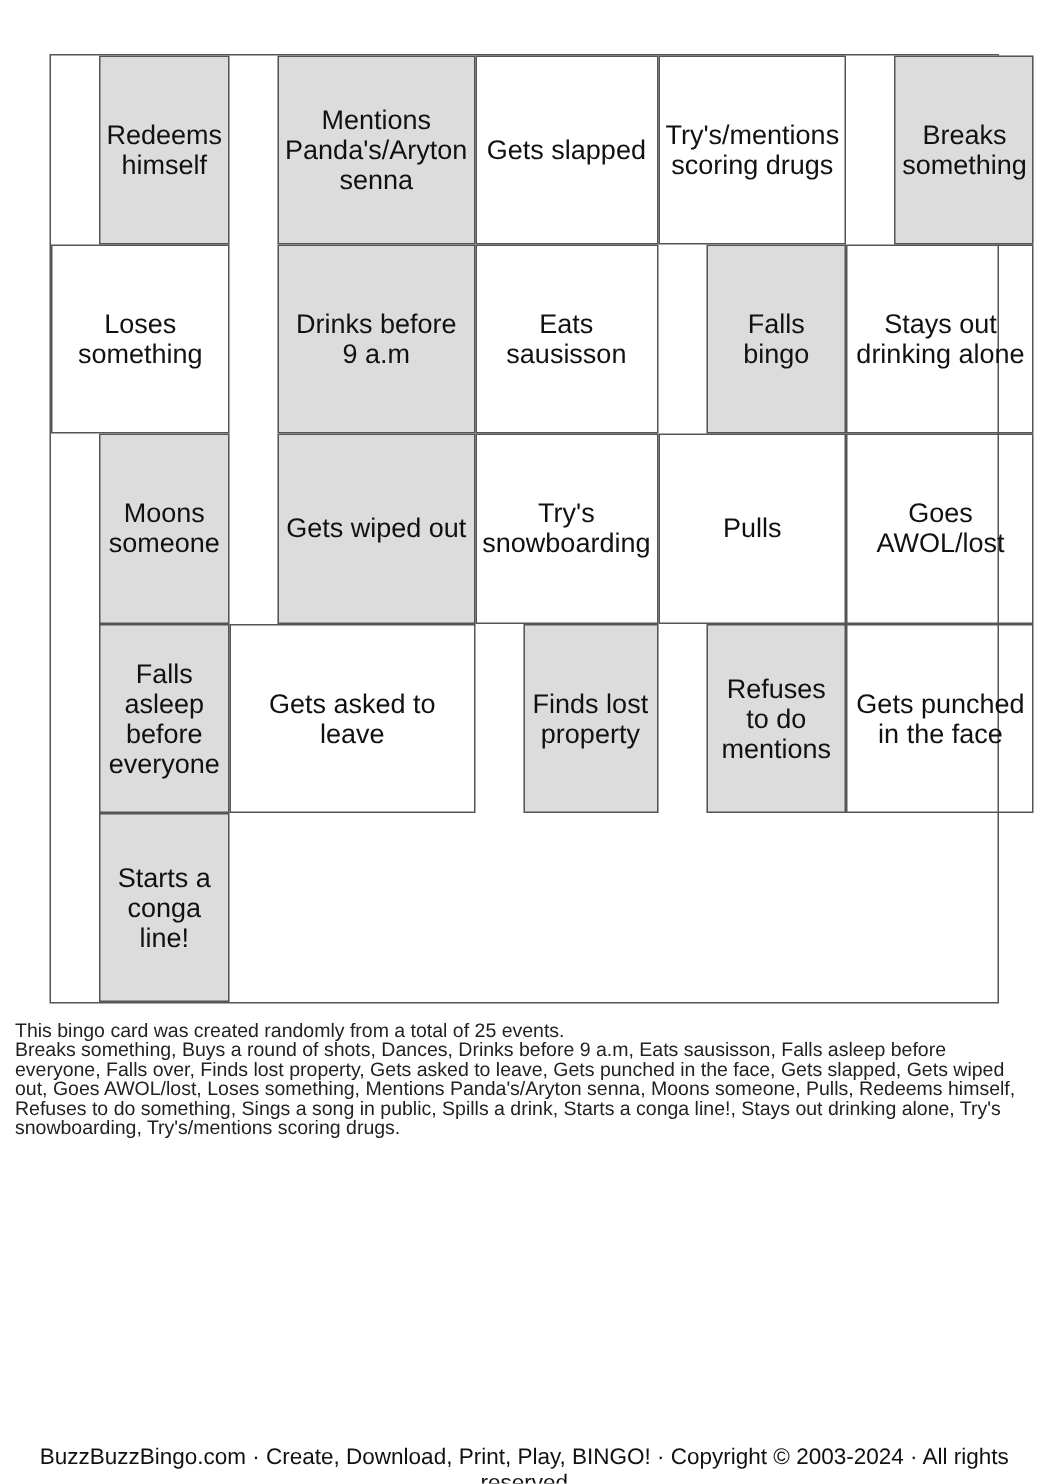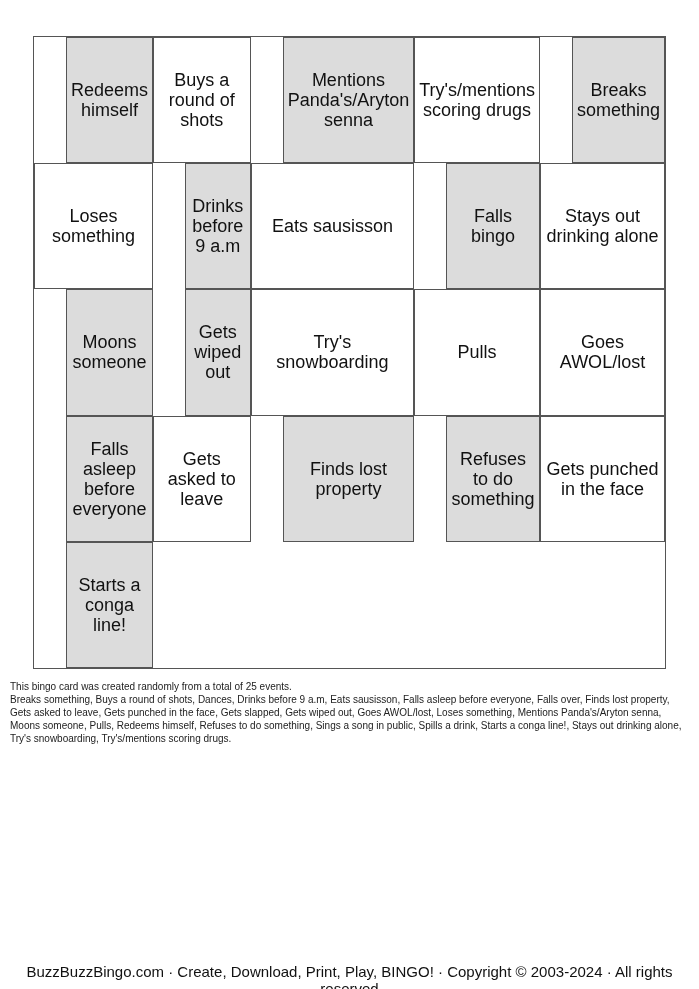--- a/index.html
+++ b/index.html
@@ -1,45 +1,45 @@
 <!DOCTYPE html>
 <html><head>
 <meta charset="utf-8">
 <style>
   html,body{margin:0;padding:0;background:#fff;}
   body{width:699px;height:989px;position:relative;font-family:"Liberation Sans",sans-serif;color:#111;}
   .grid{position:absolute;left:33px;top:36px;width:633px;height:633px;display:grid;grid-template-columns:repeat(5,1fr);grid-template-rows:repeat(5,1fr);border:1px solid #555;box-sizing:border-box;}
   .cell{border:1px solid #555;display:flex;align-items:center;justify-content:center;text-align:center;font-size:18px;line-height:20px;padding:4px;box-sizing:border-box;}
   .cell.g{background:#dcdcdc;margin-left:32px;}
-  .notes{position:absolute;left:10px;top:680px;width:680px;font-size:10px;line-height:13px;color:#222;}
+  .notes{position:absolute;left:10px;top:680px;width:680px;font-size:13px;line-height:13px;color:#222;}
   .footer{position:absolute;left:0;top:963px;width:699px;text-align:center;font-size:15px;color:#111;}
 </style>
 </head>
 <body>
 
 <div class="grid">
   <div class="cell g">Redeems himself</div>
-  <div class="cell">Buys a round of shots</div>
   <div class="cell g">Mentions Panda's/Aryton senna</div>
+  <div class="cell">Gets slapped</div>
   <div class="cell">Try's/mentions scoring drugs</div>
   <div class="cell g">Breaks something</div>
   <div class="cell">Loses something</div>
   <div class="cell g">Drinks before 9 a.m</div>
   <div class="cell">Eats sausisson</div>
   <div class="cell g">Falls bingo</div>
   <div class="cell">Stays out drinking alone</div>
   <div class="cell g">Moons someone</div>
   <div class="cell g">Gets wiped out</div>
   <div class="cell">Try's snowboarding</div>
   <div class="cell">Pulls</div>
   <div class="cell">Goes AWOL/lost</div>
   <div class="cell g">Falls asleep before everyone</div>
   <div class="cell">Gets asked to leave</div>
   <div class="cell g">Finds lost property</div>
-  <div class="cell g">Refuses to do something</div>
+  <div class="cell g">Refuses to do mentions</div>
   <div class="cell">Gets punched in the face</div>
   <div class="cell g">Starts a conga line!</div>
 </div>
 
 <div class="notes">
   <div>This bingo card was created randomly from a total of 25 events.</div>
   <div>Breaks something, Buys a round of shots, Dances, Drinks before 9 a.m, Eats sausisson, Falls asleep before everyone, Falls over, Finds lost property, Gets asked to leave, Gets punched in the face, Gets slapped, Gets wiped out, Goes AWOL/lost, Loses something, Mentions Panda's/Aryton senna, Moons someone, Pulls, Redeems himself, Refuses to do something, Sings a song in public, Spills a drink, Starts a conga line!, Stays out drinking alone, Try's snowboarding, Try's/mentions scoring drugs.</div>
 </div>
 
 <div class="footer">BuzzBuzzBingo.com · Create, Download, Print, Play, BINGO! · Copyright © 2003-2024 · All rights reserved</div>

